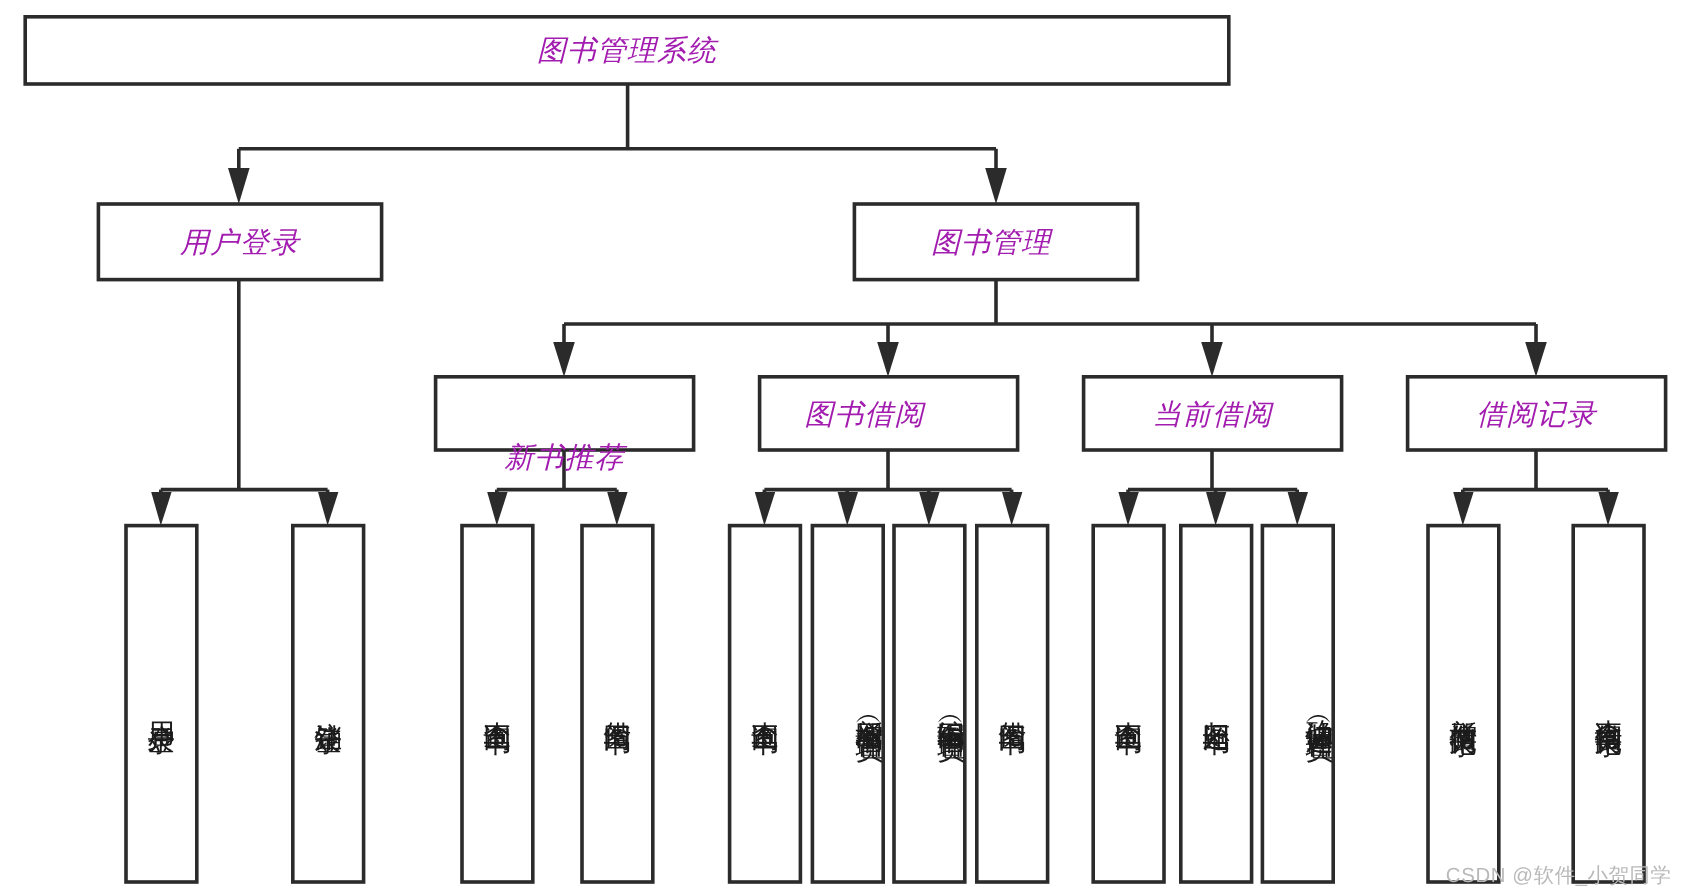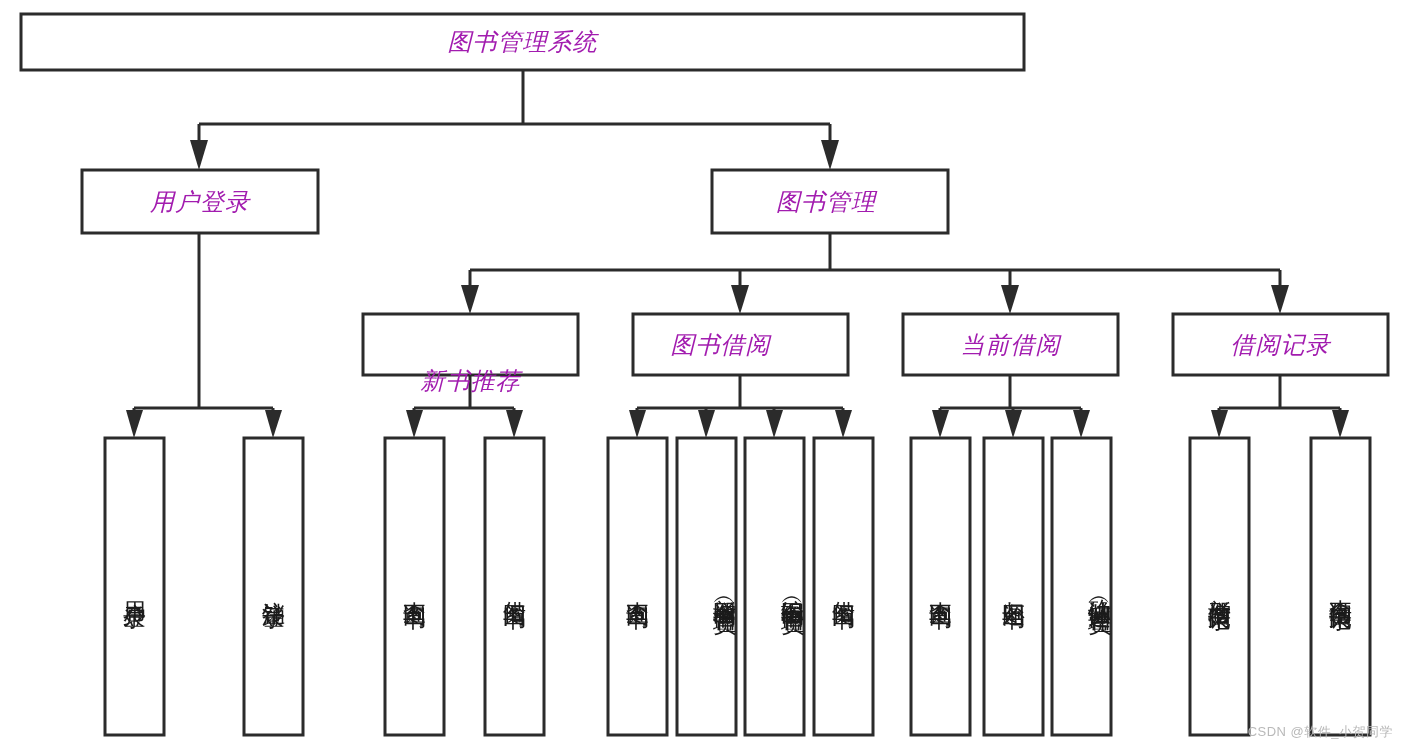--- a/index.html
+++ b/index.html
@@ -64,21 +64,21 @@
     letter-spacing: 2px;
     line-height: 1;
     pointer-events: none;
     overflow: hidden;
   }
   .watermark {
     position: absolute;
     right: 12px;
     bottom: 6px;
     color: #b9b9b9;
-    font-size: 13px;
+    font-size: 17px;
     letter-spacing: 0.5px;
     white-space: nowrap;
     pointer-events: none;
   }
 </style>
 </head>
 <body>
 
 <div id="diagram-root">
 

